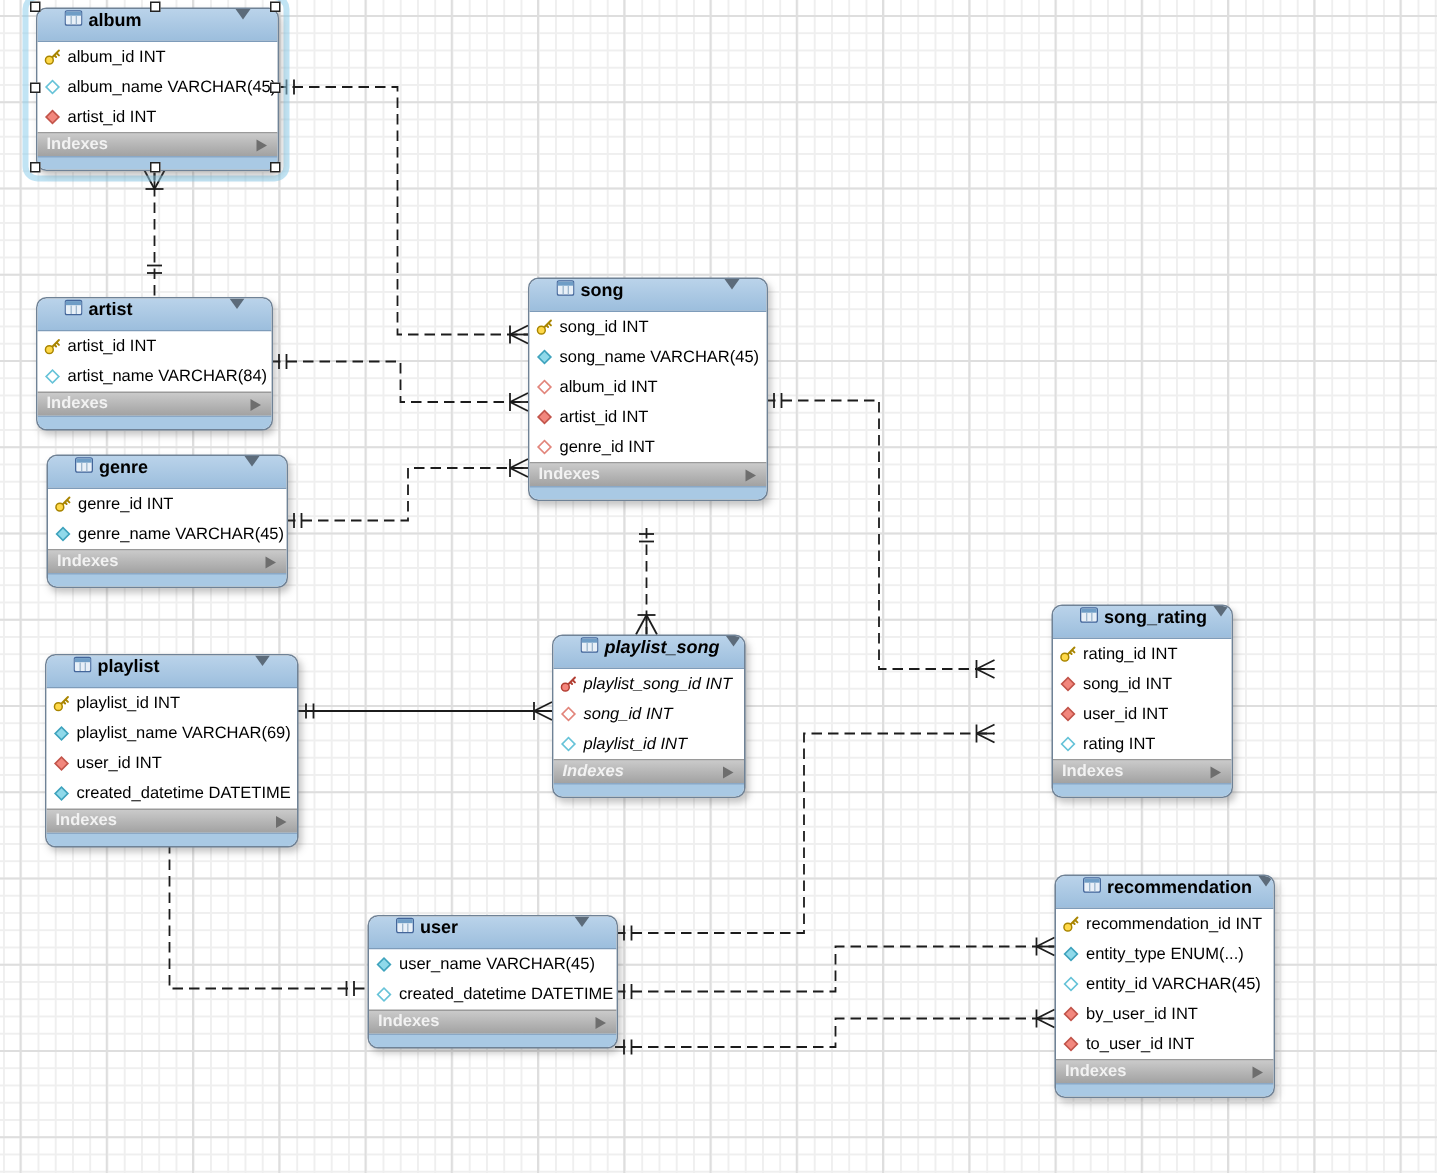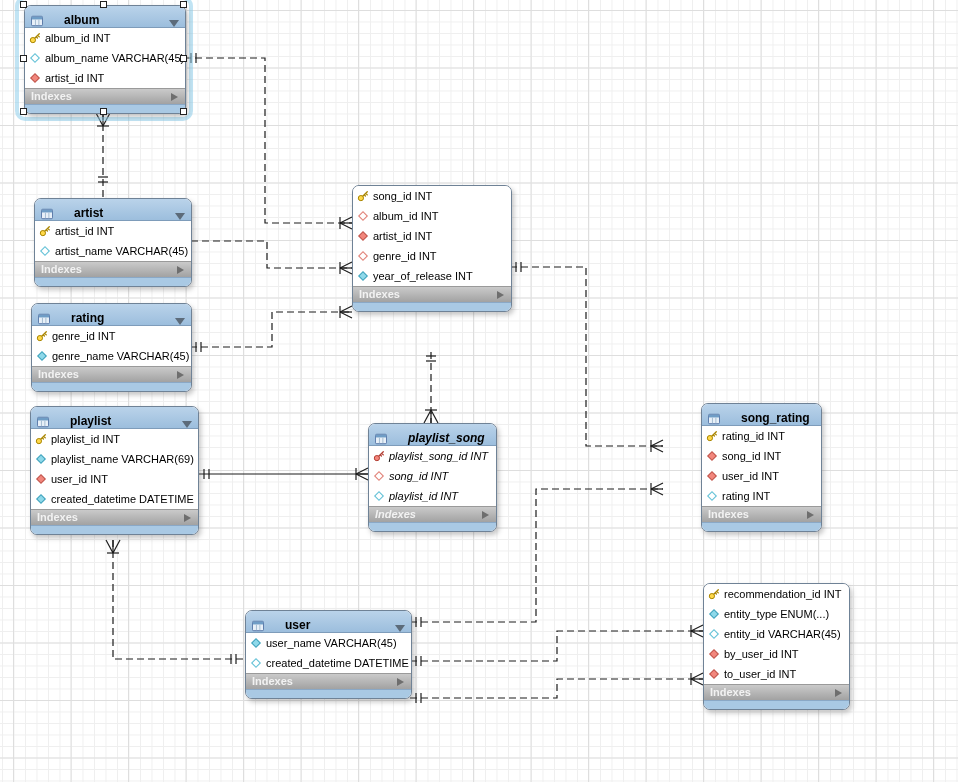--- a/index.html
+++ b/index.html
@@ -10,21 +10,21 @@
       linear-gradient(to bottom,#dedede 1px,transparent 1px),
       linear-gradient(to right,#efefef 1px,transparent 1px),
       linear-gradient(to bottom,#efefef 1px,transparent 1px);
     background-size:57.5px 57.5px,57.5px 57.5px,11.5px 11.5px,11.5px 11.5px;
     background-position:13px 10px,13px 10px,2px 10px,2px 10px;
     font-family:"Liberation Sans",sans-serif;
   }
   .rel-layer{position:absolute;left:0;top:0;z-index:1;pointer-events:none;}
   .halo{position:absolute;border:4px solid rgba(142,205,235,.55);border-radius:10px;z-index:1;pointer-events:none;}
   .table{position:absolute;z-index:2;border:1px solid #6f8296;border-radius:7px;overflow:hidden;background:#fff;box-shadow:2px 3px 5px rgba(90,90,90,.35);}
-  .hdr{height:22px;box-sizing:border-box;display:flex;align-items:flex-end;gap:21px;padding:0 6px;background:linear-gradient(#bad3ea,#9cbedd);border-bottom:1px solid #7e9cba;font-size:12px;font-weight:bold;color:#000;cursor:default;}
+  .hdr{height:22px;box-sizing:border-box;display:flex;align-items:flex-start;gap:4px;padding:0 18px;background:linear-gradient(#bad3ea,#9cbedd);border-bottom:1px solid #7e9cba;font-size:12px;font-weight:bold;color:#000;cursor:default;}
   .caret{margin-left:auto;width:0;height:0;border-left:5px solid transparent;border-right:5px solid transparent;border-top:7px solid #5c6b7a;}
   .row{height:20px;box-sizing:border-box;display:flex;align-items:center;gap:4px;padding:0 4px;font-size:11px;color:#000;white-space:nowrap;background:#fff;}
   .ico{width:12px;height:12px;flex:0 0 12px;display:flex;align-items:center;justify-content:center;}
   .idx{height:16px;line-height:15px;box-sizing:border-box;background:linear-gradient(#cacaca,#a2a2a2);color:#f2f2f2;font-size:11px;font-weight:bold;padding:0 6px;position:relative;border-top:1px solid #9a9a9a;}
   .idx .play{position:absolute;right:7px;top:4px;width:0;height:0;border-top:4px solid transparent;border-bottom:4px solid transparent;border-left:7px solid #6e6e6e;}
   .ftr{height:8px;background:#a9c9e4;border-top:1px solid #8aa8c6;}
   .handle{position:absolute;width:7px;height:7px;background:#fff;border:1px solid #222;z-index:4;box-sizing:border-box;}
 </style>
 </head>
 <body>
@@ -152,21 +152,21 @@
       <div class="ftr"></div>
     </div>
     <div class="handle" style="left: 20px; top: 1px;"></div>
     <div class="handle" style="left: 20px; top: 54.5px;"></div>
     <div class="handle" style="left: 20px; top: 108px;"></div>
     <div class="handle" style="left: 100px; top: 1px;"></div>
     <div class="handle" style="left: 100px; top: 108px;"></div>
     <div class="handle" style="left: 180px; top: 1px;"></div>
     <div class="handle" style="left: 180px; top: 54.5px;"></div>
     <div class="handle" style="left: 180px; top: 108px;"></div>
-    <div class="table" style="left: 24px; top: 198px; width: 156px; margin-left: 10px;">
+    <div class="table" style="left: 24px; top: 198px; width: 156px;">
       <div class="hdr">
         <span class="ico">
           <svg viewBox="0 0 14 12" width="14" height="12">
             <rect x="0.5" y="0.5" width="13" height="11" rx="1.5" fill="#e8f0f8" stroke="#44669a"></rect>
             <rect x="1" y="1" width="12" height="3.2" fill="#6f9dc6"></rect>
             <line x1="5.2" y1="4.5" x2="5.2" y2="11" stroke="#9ab4cc"></line>
             <line x1="9.2" y1="4.5" x2="9.2" y2="11" stroke="#9ab4cc"></line>
           </svg>
         </span>
         <span>artist</span>
@@ -180,36 +180,36 @@
           </svg>
         </span>
         <span>artist_id INT</span>
       </div>
       <div class="row">
         <span class="ico">
           <svg viewBox="0 0 12 12" width="12" height="12">
             <rect x="3" y="3" width="6" height="6" fill="#ffffff" stroke="#67c3d8" stroke-width="1.1" transform="rotate(45 6 6)"></rect>
           </svg>
         </span>
-        <span>artist_name VARCHAR(45)</span>
+        <span>artist_name VARCHAR(84)</span>
       </div>
       <div class="idx"><span>Indexes</span><span class="play"></span></div>
       <div class="ftr"></div>
     </div>
     <div class="table" style="left: 31px; top: 303px; width: 159px;">
       <div class="hdr">
         <span class="ico">
           <svg viewBox="0 0 14 12" width="14" height="12">
             <rect x="0.5" y="0.5" width="13" height="11" rx="1.5" fill="#e8f0f8" stroke="#44669a"></rect>
             <rect x="1" y="1" width="12" height="3.2" fill="#6f9dc6"></rect>
             <line x1="5.2" y1="4.5" x2="5.2" y2="11" stroke="#9ab4cc"></line>
             <line x1="9.2" y1="4.5" x2="9.2" y2="11" stroke="#9ab4cc"></line>
           </svg>
         </span>
-        <span>rating</span>
+        <span>genre</span>
         <span class="caret"></span>
       </div>
       <div class="row">
         <span class="ico">
           <svg viewBox="0 0 12 12" width="12" height="12">
             <path d="M5.7 6.3 L10.3 1.7 M8.7 3.3 l1.6 1.6 M7.2 4.8 l1.2 1.2" stroke="#a98500" stroke-width="1.3" fill="none" stroke-linecap="round"></path>
             <circle cx="3.9" cy="8.1" r="2.6" fill="#ffd94a" stroke="#a98500" stroke-width="1"></circle>
           </svg>
         </span>
         <span>genre_id INT</span>
@@ -218,21 +218,21 @@
         <span class="ico">
           <svg viewBox="0 0 12 12" width="12" height="12">
             <rect x="3" y="3" width="6" height="6" fill="#8fd9ea" stroke="#3fa3bd" stroke-width="1.1" transform="rotate(45 6 6)"></rect>
           </svg>
         </span>
         <span>genre_name VARCHAR(45)</span>
       </div>
       <div class="idx"><span>Indexes</span><span class="play"></span></div>
       <div class="ftr"></div>
     </div>
-    <div class="table" style="left: 30px; top: 406px; width: 167px;">
+    <div class="table" style="left: 30px; top: 436px; width: 167px;">
       <div class="hdr">
         <span class="ico">
           <svg viewBox="0 0 14 12" width="14" height="12">
             <rect x="0.5" y="0.5" width="13" height="11" rx="1.5" fill="#e8f0f8" stroke="#44669a"></rect>
             <rect x="1" y="1" width="12" height="3.2" fill="#6f9dc6"></rect>
             <line x1="5.2" y1="4.5" x2="5.2" y2="11" stroke="#9ab4cc"></line>
             <line x1="9.2" y1="4.5" x2="9.2" y2="11" stroke="#9ab4cc"></line>
           </svg>
         </span>
         <span>playlist</span>
@@ -268,60 +268,72 @@
           <svg viewBox="0 0 12 12" width="12" height="12">
             <rect x="3" y="3" width="6" height="6" fill="#8fd9ea" stroke="#3fa3bd" stroke-width="1.1" transform="rotate(45 6 6)"></rect>
           </svg>
         </span>
         <span>created_datetime DATETIME</span>
       </div>
       <div class="idx"><span>Indexes</span><span class="play"></span></div>
       <div class="ftr"></div>
     </div>
     <div class="table" style="left: 352px; top: 185px; width: 158px;">
+      <div class="hdr">
+        <span class="ico">
+          <svg viewBox="0 0 14 12" width="14" height="12">
+            <rect x="0.5" y="0.5" width="13" height="11" rx="1.5" fill="#e8f0f8" stroke="#44669a"></rect>
+            <rect x="1" y="1" width="12" height="3.2" fill="#6f9dc6"></rect>
+            <line x1="5.2" y1="4.5" x2="5.2" y2="11" stroke="#9ab4cc"></line>
+            <line x1="9.2" y1="4.5" x2="9.2" y2="11" stroke="#9ab4cc"></line>
+          </svg>
+        </span>
+        <span>song</span>
+        <span class="caret"></span>
+      </div>
       <div class="row">
         <span class="ico">
           <svg viewBox="0 0 12 12" width="12" height="12">
             <path d="M5.7 6.3 L10.3 1.7 M8.7 3.3 l1.6 1.6 M7.2 4.8 l1.2 1.2" stroke="#a98500" stroke-width="1.3" fill="none" stroke-linecap="round"></path>
             <circle cx="3.9" cy="8.1" r="2.6" fill="#ffd94a" stroke="#a98500" stroke-width="1"></circle>
           </svg>
         </span>
         <span>song_id INT</span>
       </div>
       <div class="row">
         <span class="ico">
           <svg viewBox="0 0 12 12" width="12" height="12">
+            <rect x="3" y="3" width="6" height="6" fill="#8fd9ea" stroke="#3fa3bd" stroke-width="1.1" transform="rotate(45 6 6)"></rect>
+          </svg>
+        </span>
+        <span>song_name VARCHAR(45)</span>
+      </div>
+      <div class="row">
+        <span class="ico">
+          <svg viewBox="0 0 12 12" width="12" height="12">
             <rect x="3" y="3" width="6" height="6" fill="#ffffff" stroke="#e2857b" stroke-width="1.1" transform="rotate(45 6 6)"></rect>
           </svg>
         </span>
         <span>album_id INT</span>
       </div>
       <div class="row">
         <span class="ico">
           <svg viewBox="0 0 12 12" width="12" height="12">
             <rect x="3" y="3" width="6" height="6" fill="#f2877d" stroke="#c2544a" stroke-width="1.1" transform="rotate(45 6 6)"></rect>
           </svg>
         </span>
         <span>artist_id INT</span>
       </div>
       <div class="row">
         <span class="ico">
           <svg viewBox="0 0 12 12" width="12" height="12">
             <rect x="3" y="3" width="6" height="6" fill="#ffffff" stroke="#e2857b" stroke-width="1.1" transform="rotate(45 6 6)"></rect>
           </svg>
         </span>
         <span>genre_id INT</span>
-      </div>
-      <div class="row">
-        <span class="ico">
-          <svg viewBox="0 0 12 12" width="12" height="12">
-            <rect x="3" y="3" width="6" height="6" fill="#8fd9ea" stroke="#3fa3bd" stroke-width="1.1" transform="rotate(45 6 6)"></rect>
-          </svg>
-        </span>
-        <span>year_of_release INT</span>
       </div>
       <div class="idx"><span>Indexes</span><span class="play"></span></div>
       <div class="ftr"></div>
     </div>
     <div class="table" style="left: 368px; top: 423px; width: 127px; font-style: italic;">
       <div class="hdr">
         <span class="ico">
           <svg viewBox="0 0 14 12" width="14" height="12">
             <rect x="0.5" y="0.5" width="13" height="11" rx="1.5" fill="#e8f0f8" stroke="#44669a"></rect>
             <rect x="1" y="1" width="12" height="3.2" fill="#6f9dc6"></rect>
@@ -435,20 +447,32 @@
           <svg viewBox="0 0 12 12" width="12" height="12">
             <rect x="3" y="3" width="6" height="6" fill="#ffffff" stroke="#67c3d8" stroke-width="1.1" transform="rotate(45 6 6)"></rect>
           </svg>
         </span>
         <span>rating INT</span>
       </div>
       <div class="idx"><span>Indexes</span><span class="play"></span></div>
       <div class="ftr"></div>
     </div>
     <div class="table" style="left: 703px; top: 583px; width: 145px;">
+      <div class="hdr">
+        <span class="ico">
+          <svg viewBox="0 0 14 12" width="14" height="12">
+            <rect x="0.5" y="0.5" width="13" height="11" rx="1.5" fill="#e8f0f8" stroke="#44669a"></rect>
+            <rect x="1" y="1" width="12" height="3.2" fill="#6f9dc6"></rect>
+            <line x1="5.2" y1="4.5" x2="5.2" y2="11" stroke="#9ab4cc"></line>
+            <line x1="9.2" y1="4.5" x2="9.2" y2="11" stroke="#9ab4cc"></line>
+          </svg>
+        </span>
+        <span>recommendation</span>
+        <span class="caret"></span>
+      </div>
       <div class="row">
         <span class="ico">
           <svg viewBox="0 0 12 12" width="12" height="12">
             <path d="M5.7 6.3 L10.3 1.7 M8.7 3.3 l1.6 1.6 M7.2 4.8 l1.2 1.2" stroke="#a98500" stroke-width="1.3" fill="none" stroke-linecap="round"></path>
             <circle cx="3.9" cy="8.1" r="2.6" fill="#ffd94a" stroke="#a98500" stroke-width="1"></circle>
           </svg>
         </span>
         <span>recommendation_id INT</span>
       </div>
       <div class="row">

